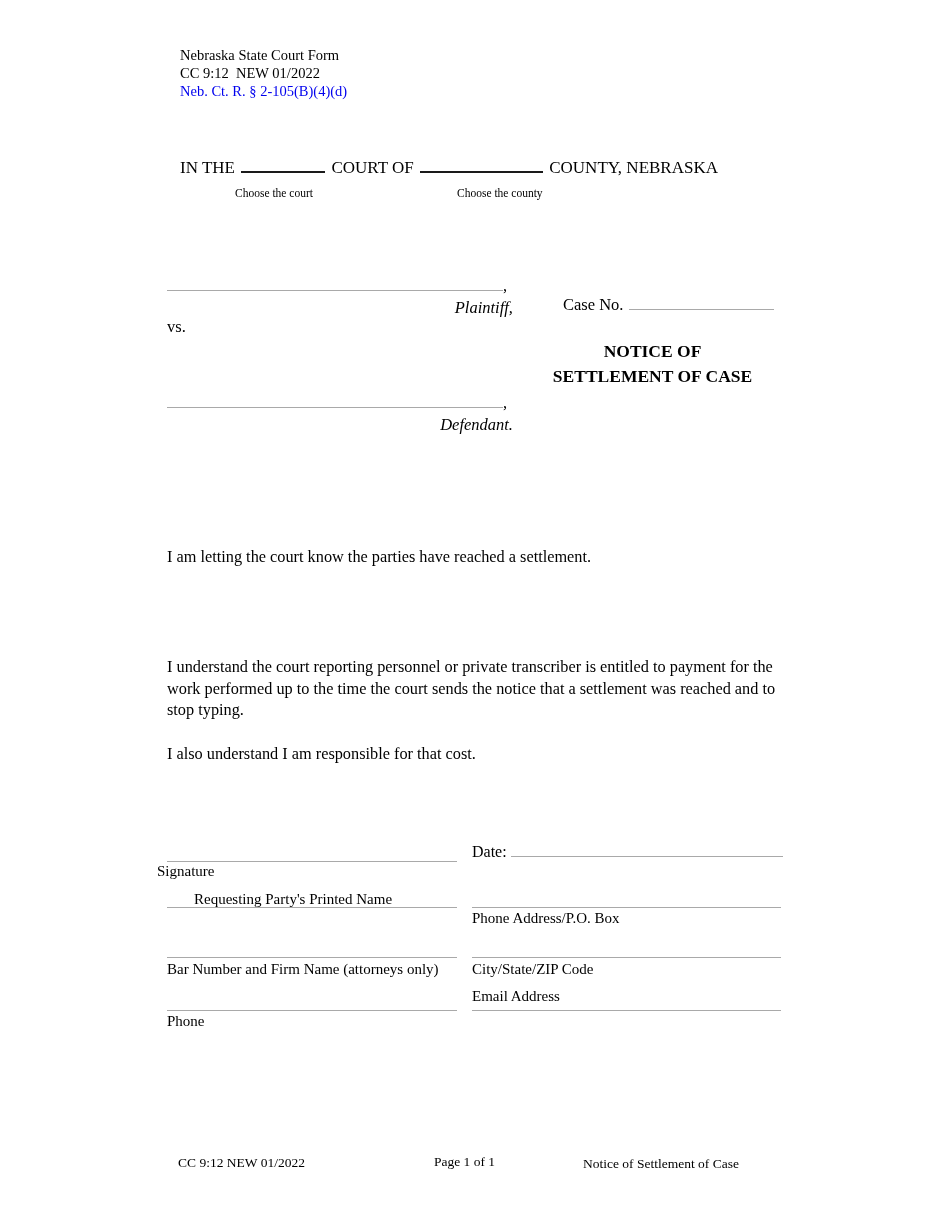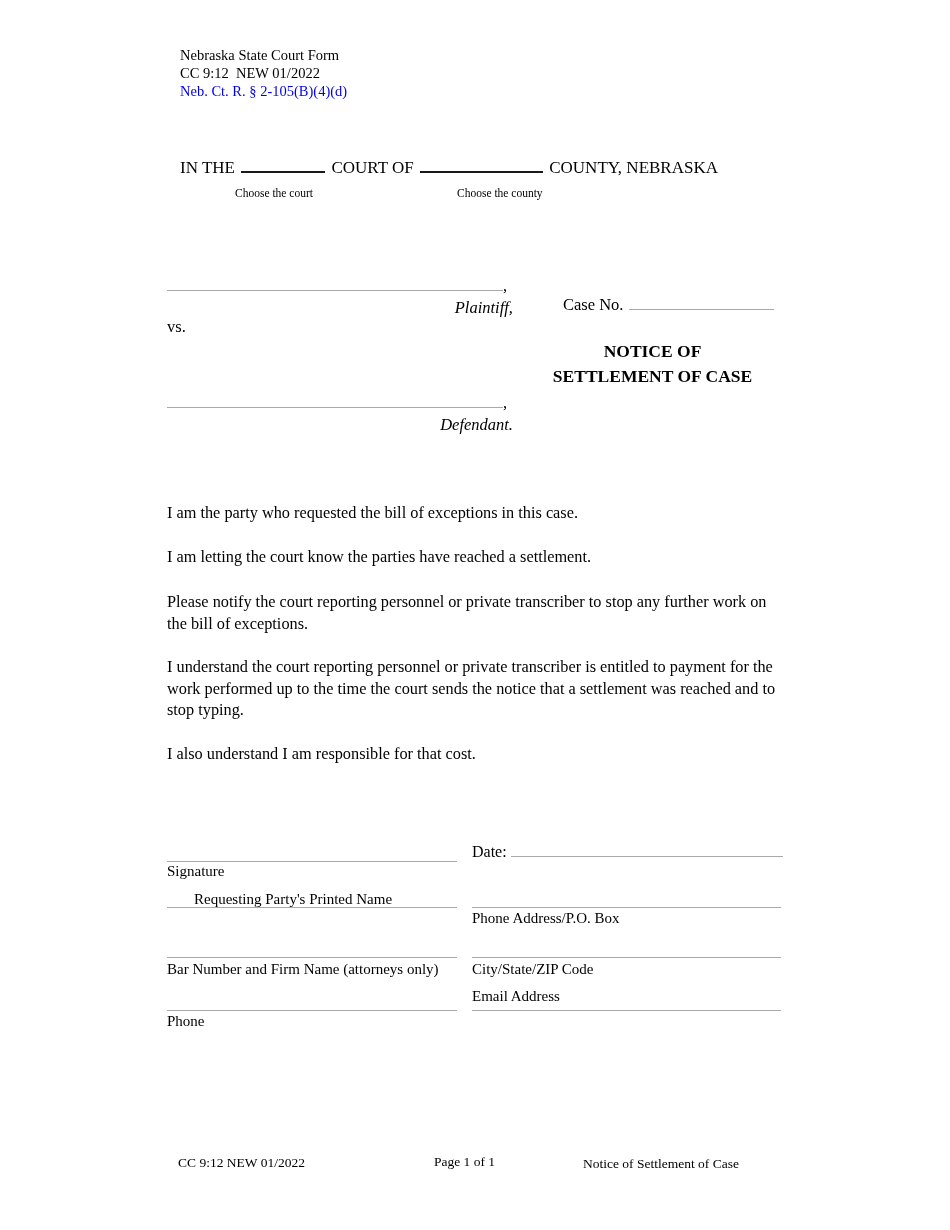--- a/index.html
+++ b/index.html
@@ -103,32 +103,30 @@
   <div class="abs doc-title">
     <div>NOTICE OF</div>
     <div>SETTLEMENT OF CASE</div>
   </div>
 
   <div class="abs party-row defendant-row">
     <div><span class="fieldline"></span><span>,</span></div>
     <div class="party-label">Defendant.</div>
   </div>
 
-  <p class="abs body-p p1">I am the party who requested the bill of exceptions in this case.</p>
   <p class="abs body-p p2">I am letting the court know the parties have reached a settlement.</p>
-  <p class="abs body-p p3">Please notify the court reporting personnel or private transcriber to stop any further work on the bill of exceptions.</p>
   <p class="abs body-p p4">I understand the court reporting personnel or private transcriber is entitled to payment for the work performed up to the time the court sends the notice that a settlement was reached and to stop typing.</p>
   <p class="abs body-p p5">I also understand I am responsible for that cost.</p>
 
   <div class="abs date-row">
     <span>Date:</span><span class="fieldline"></span>
   </div>
 
   <div class="sigline col-l" style="top:841px;"></div>
-  <div class="sig-label" style="left:167px; top:863px;">Signature</div>
+  <div class="sig-label" style="left:157px; top:863px;">Signature</div>
 
   <div class="sigline col-l" style="top:887px;"></div>
   <div class="sigline col-r" style="top:887px;"></div>
   <div class="sig-label" style="left:167px; top:891px;margin-left:27px;">Requesting Party's Printed Name</div>
   <div class="sig-label" style="left:472px; top:910px;">Phone Address/P.O. Box</div>
 
   <div class="sigline col-l" style="top:937px;"></div>
   <div class="sigline col-r" style="top:937px;"></div>
   <div class="sig-label" style="left:167px; top:961px;">Bar Number and Firm Name (attorneys only)</div>
   <div class="sig-label" style="left:472px; top:961px;">City/State/ZIP Code</div>

